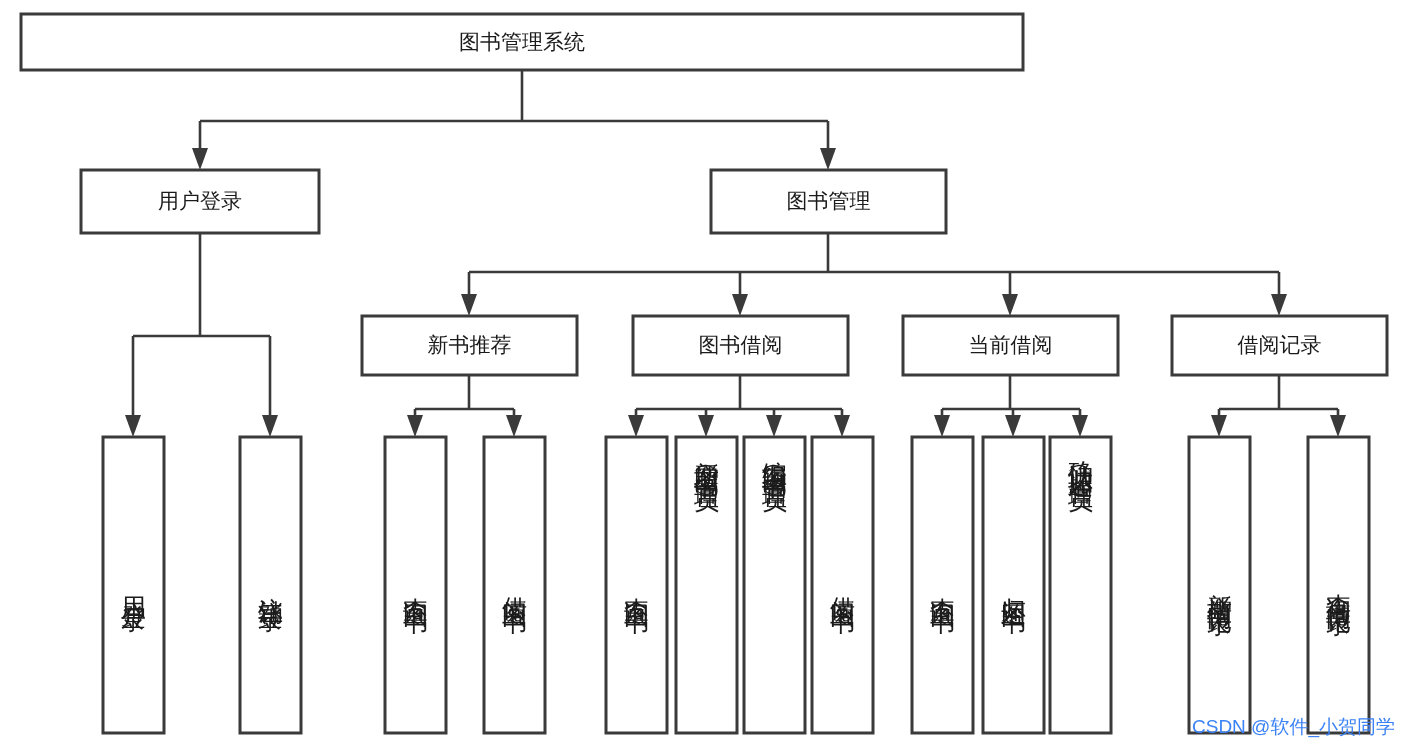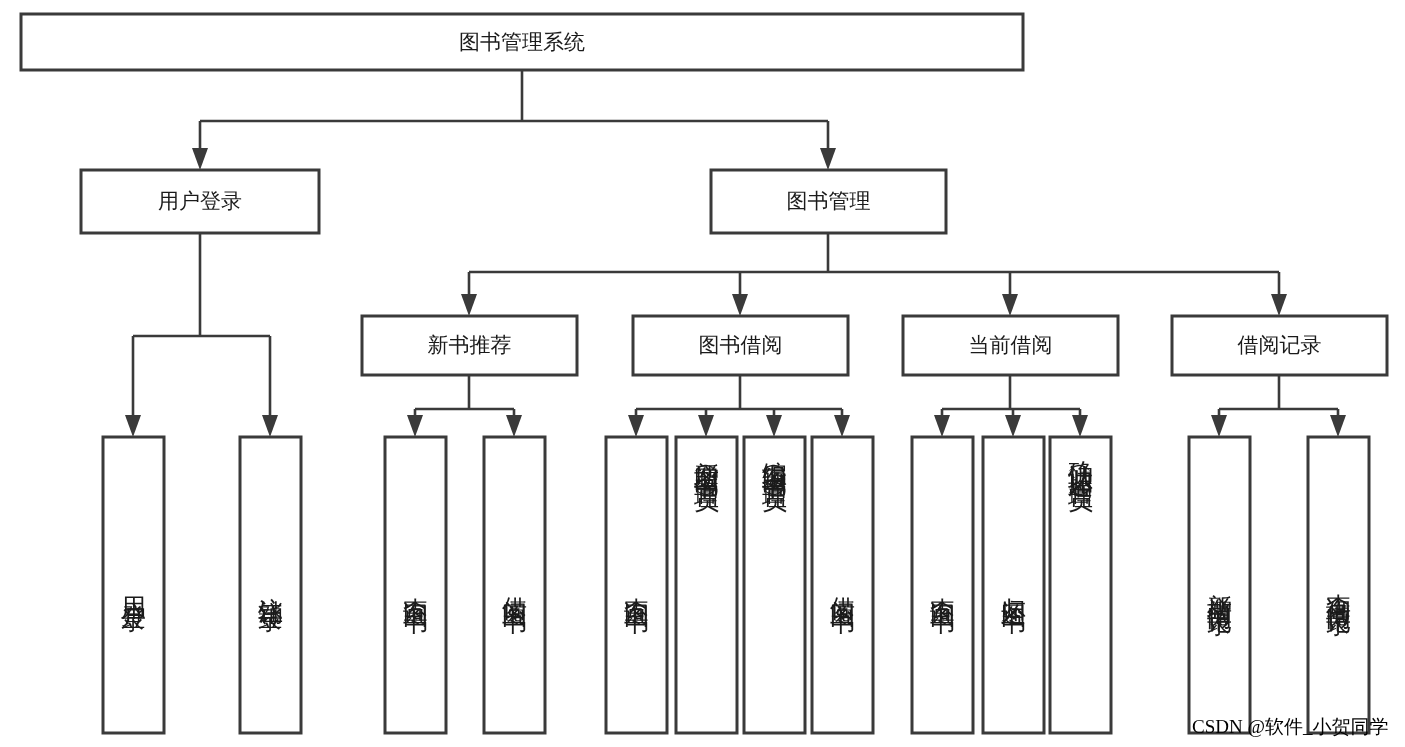--- a/index.html
+++ b/index.html
@@ -63,23 +63,23 @@
     white-space: nowrap;
     pointer-events: none;
   }
   .leaf-label.top-align {
     justify-content: flex-start;
     padding-top: 4px;
     box-sizing: border-box;
   }
   .watermark {
     position: absolute;
-    font-family: Liberation Serif, serif;
+    font-family: Liberation Sans, sans-serif;
     font-size: 19px;
-    color: #000000;
+    color: #3b82f6;
     white-space: nowrap;
     pointer-events: none;
   }
 </style>
 </head>
 <body>
 
 <div id="diagram-root">
   <svg class="flow" viewBox="0 0 1405 747">
     <g id="connector-layer">

